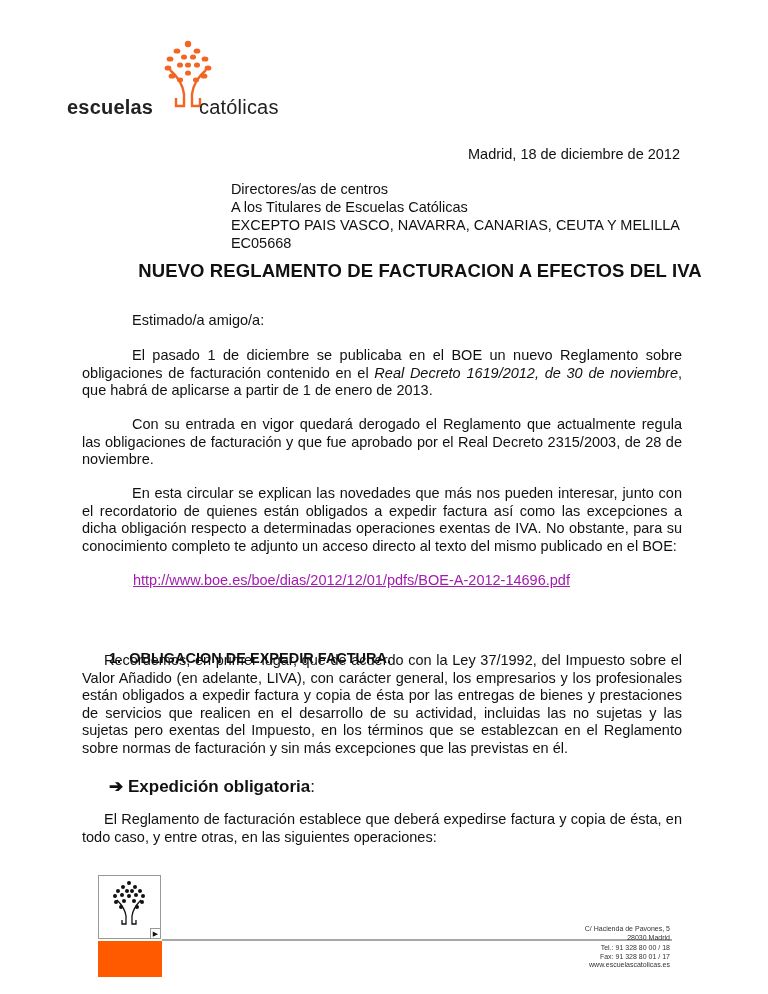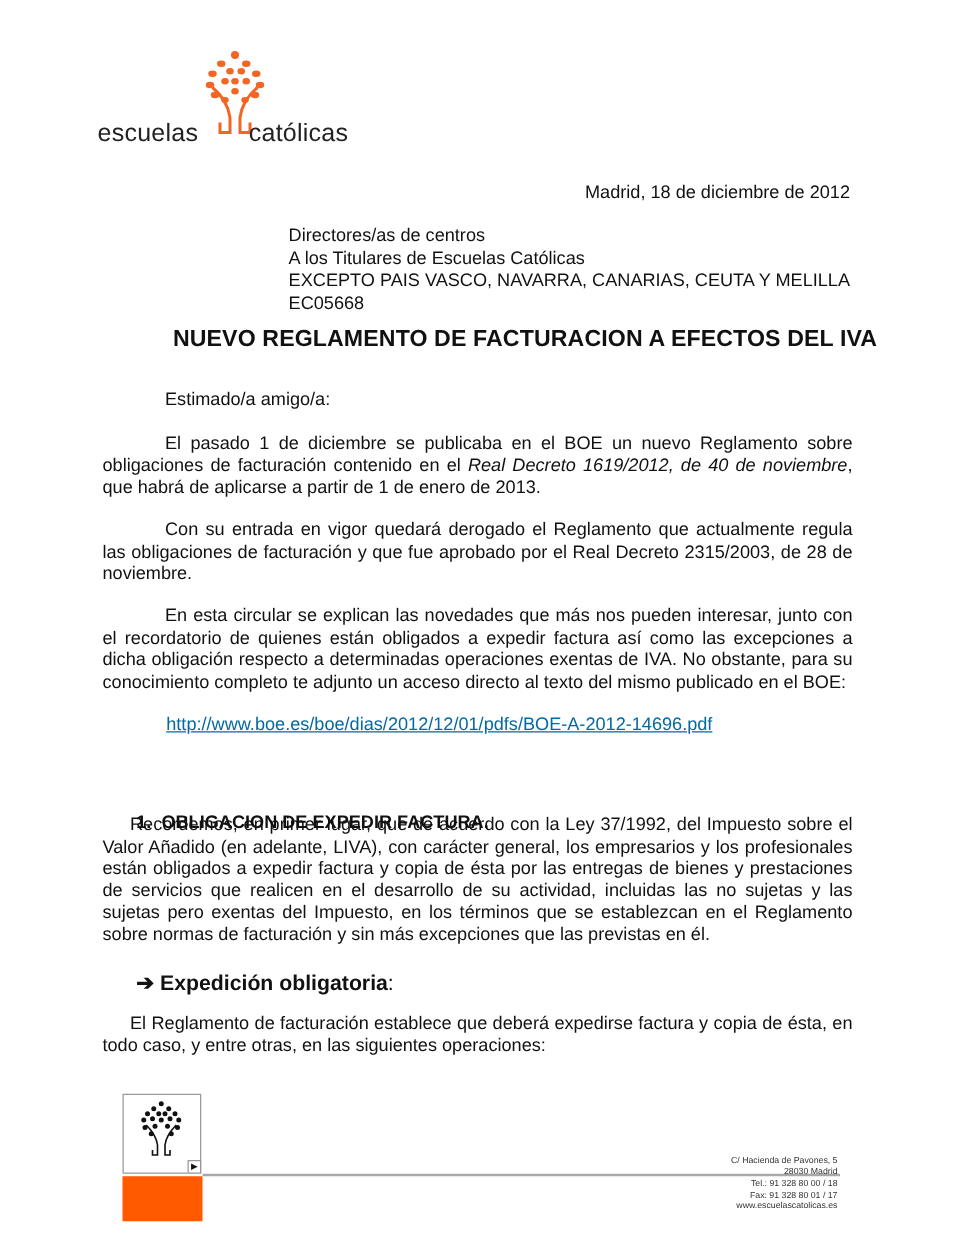--- a/index.html
+++ b/index.html
@@ -3,30 +3,30 @@
 <meta charset="utf-8">
 <style>
   html, body { margin:0; padding:0; background:#ffffff; }
   body { width:768px; height:994px; position:relative; overflow:hidden;
          font-family:"Liberation Sans", sans-serif; color:#111; }
   .abs { position:absolute; }
 
   
   .logo { left:66px; top:38px; width:230px; height:80px; }
   .logo-word { position:absolute; top:58px; font-size:20px; color:#222; letter-spacing:0.2px; }
-  .logo-left { left:12px; }
+  .logo-left { left:1px;font-weight:bold; }
   .logo-right { left:133px; }
 
   .right-block { right:88px; text-align:left; font-size:14.5px; line-height:18px; }
   .title { left:0; width:768px; top:260px; text-align:center; font-weight:bold; font-size:18.5px; letter-spacing:0.1px;margin-left:36px; }
 
   .para { left:82px; width:600px; font-size:14.5px; line-height:17.5px; text-align:justify; }
   .indent { text-indent:50px; }
   .indent-small { text-indent:22px; }
-  .link { color:#0369a1; text-decoration:underline; font-size:14.5px; }
+  .link { color:#a21caf; text-decoration:underline; font-size:14.5px; }
   .heading { font-weight:bold; font-size:14.5px;margin-top:32px; }
 
   .footer-line { left:162px; top:939px; width:510px; height:2px; background:#a8a8a8; }
   .footer-box { left:98px; top:875px; width:63px; height:64px; border:1px solid #999; background:#fff; box-sizing:border-box; }
   .footer-orange { left:98px; top:941px; width:64px; height:36px; background:#ff5a00; }
   .footer-play { left:150px; top:928px; width:11px; height:11px; border:1px solid #999; background:#fff; box-sizing:border-box; font-size:7px; line-height:9px; text-align:center; color:#111; }
   .addr { right:98px; text-align:right; font-size:7px; line-height:8.5px; color:#333; }
 </style>
 </head>
 <body>
@@ -66,21 +66,21 @@
   <div>Directores/as de centros</div>
   <div>A los Titulares de Escuelas Católicas</div>
   <div>EXCEPTO PAIS VASCO, NAVARRA, CANARIAS, CEUTA Y MELILLA</div>
   <div>EC05668</div>
 </div>
 
 <div class="abs title">NUEVO REGLAMENTO DE FACTURACION A EFECTOS DEL IVA</div>
 
 <div class="abs para" style="top:312px;left:132px;width:500px">Estimado/a amigo/a:</div>
 
-<div class="abs para indent" style="top:347px"><span>El pasado 1 de diciembre se publicaba en el BOE un nuevo Reglamento sobre obligaciones de facturación contenido en el </span><i>Real Decreto 1619/2012, de 40 de noviembre</i><span>, que habrá de aplicarse a partir de 1 de enero de 2013.</span></div>
+<div class="abs para indent" style="top:347px"><span>El pasado 1 de diciembre se publicaba en el BOE un nuevo Reglamento sobre obligaciones de facturación contenido en el </span><i>Real Decreto 1619/2012, de 30 de noviembre</i><span>, que habrá de aplicarse a partir de 1 de enero de 2013.</span></div>
 
 <div class="abs para indent" style="top:416px">Con su entrada en vigor quedará derogado el Reglamento que actualmente regula las obligaciones de facturación y que fue aprobado por el Real Decreto 2315/2003, de 28 de noviembre.</div>
 
 <div class="abs para indent" style="top:485px">En esta circular se explican las novedades que más nos pueden interesar, junto con el recordatorio de quienes están obligados a expedir factura así como las excepciones a dicha obligación respecto a determinadas operaciones exentas de IVA. No obstante, para su conocimiento completo te adjunto un acceso directo al texto del mismo publicado en el BOE:</div>
 
 <a class="abs link" style="left:133px;top:572px">http://www.boe.es/boe/dias/2012/12/01/pdfs/BOE-A-2012-14696.pdf</a>
 
 <div class="abs heading" style="left:109px;top:618px;white-space:pre">1.  OBLIGACION DE EXPEDIR FACTURA.</div>
 
 <div class="abs para indent-small" style="top:652px">Recordemos, en primer lugar, que de acuerdo con la Ley 37/1992, del Impuesto sobre el Valor Añadido (en adelante, LIVA), con carácter general, los empresarios y los profesionales están obligados a expedir factura y copia de ésta por las entregas de bienes y prestaciones de servicios que realicen en el desarrollo de su actividad, incluidas las no sujetas y las sujetas pero exentas del Impuesto, en los términos que se establezcan en el Reglamento sobre normas de facturación y sin más excepciones que las previstas en él.</div>

